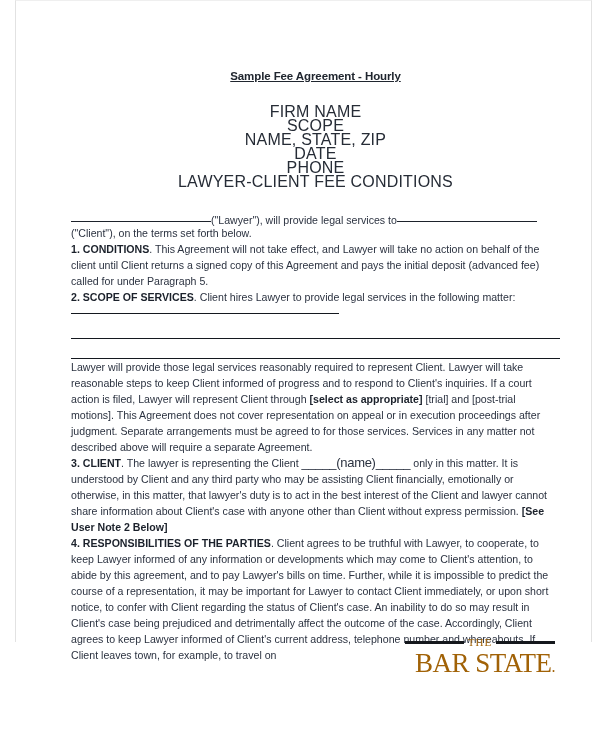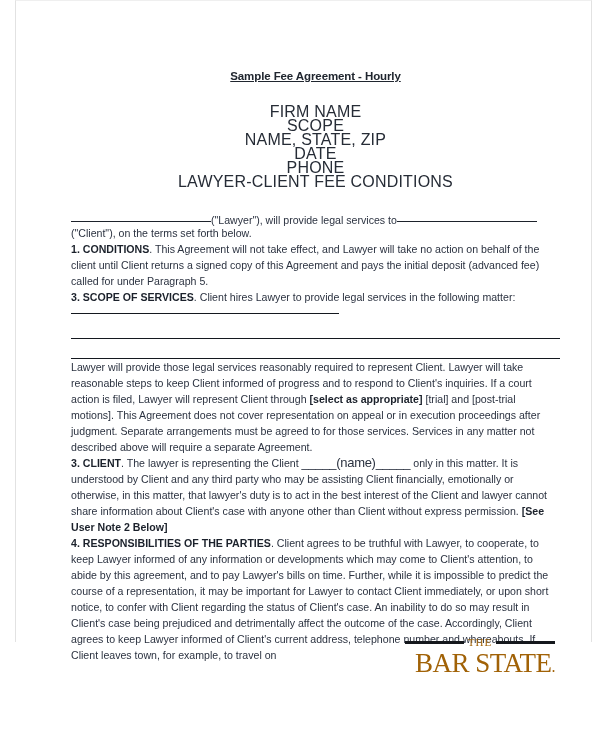--- a/index.html
+++ b/index.html
@@ -159,21 +159,21 @@
       <div class="firm-line">LAWYER-CLIENT FEE CONDITIONS</div>
     </div>
 
     <div class="parties">
       <span class="rule-inline rule-lawyer"></span><span>("Lawyer"), will provide legal services to</span><span class="rule-inline rule-client"></span><br>
       <span>("Client"), on the terms set forth below.</span>
     </div>
 
     <p class="para gap-sec"><b>1. CONDITIONS</b><span>. This Agreement will not take effect, and Lawyer will take no action on behalf of the client until Client returns a signed copy of this Agreement and pays the initial deposit (advanced fee) called for under Paragraph 5.</span></p>
 
-    <p class="para gap-sec"><b>3. SCOPE OF SERVICES</b><span>. Client hires Lawyer to provide legal services in the following matter:</span><br>
+    <p class="para gap-sec"><b>2. SCOPE OF SERVICES</b><span>. Client hires Lawyer to provide legal services in the following matter:</span><br>
       <span class="fill-rule rule-describe"></span></p>
 
     <div class="rule-row"></div>
     <div class="rule-row second"></div>
 
     <p class="para gap-para"><span>Lawyer will provide those legal services reasonably required to represent Client. Lawyer will take reasonable steps to keep Client informed of progress and to respond to Client's inquiries. If a court action is filed, Lawyer will represent Client through </span><b>[select as appropriate]</b><span> [trial] and [post-trial motions]. This Agreement does not cover representation on appeal or in execution proceedings after judgment. Separate arrangements must be agreed to for those services. Services in any matter not described above will require a separate Agreement.</span></p>
 
     <p class="para gap-sec"><b>3. CLIENT</b><span>. The lawyer is representing the Client </span><span class="blank-name">_____(name)_____</span><span> only in this matter.  It is understood by Client and any third party who may be assisting Client financially, emotionally or otherwise, in this matter, that lawyer's duty is to act in the best interest of the Client and lawyer cannot share information about Client's case with anyone other than Client without express permission. </span><b>[See User Note 2 Below]</b></p>
 
     <p class="para gap-sec"><b>4. RESPONSIBILITIES OF THE PARTIES</b><span>.  Client agrees to be truthful with Lawyer, to cooperate, to keep Lawyer informed of any information or developments which may come to Client's attention, to abide by this agreement, and to pay Lawyer's bills on time.  Further, while it is impossible to predict the course of a representation, it may be important for Lawyer to contact Client immediately, or upon short notice, to confer with Client regarding the status of Client's case.  An inability to do so may result in Client's case being prejudiced and detrimentally affect the outcome of the case.  Accordingly, Client agrees to keep Lawyer informed of Client's current address, telephone number and whereabouts.  If Client leaves town, for example, to travel on</span></p>

